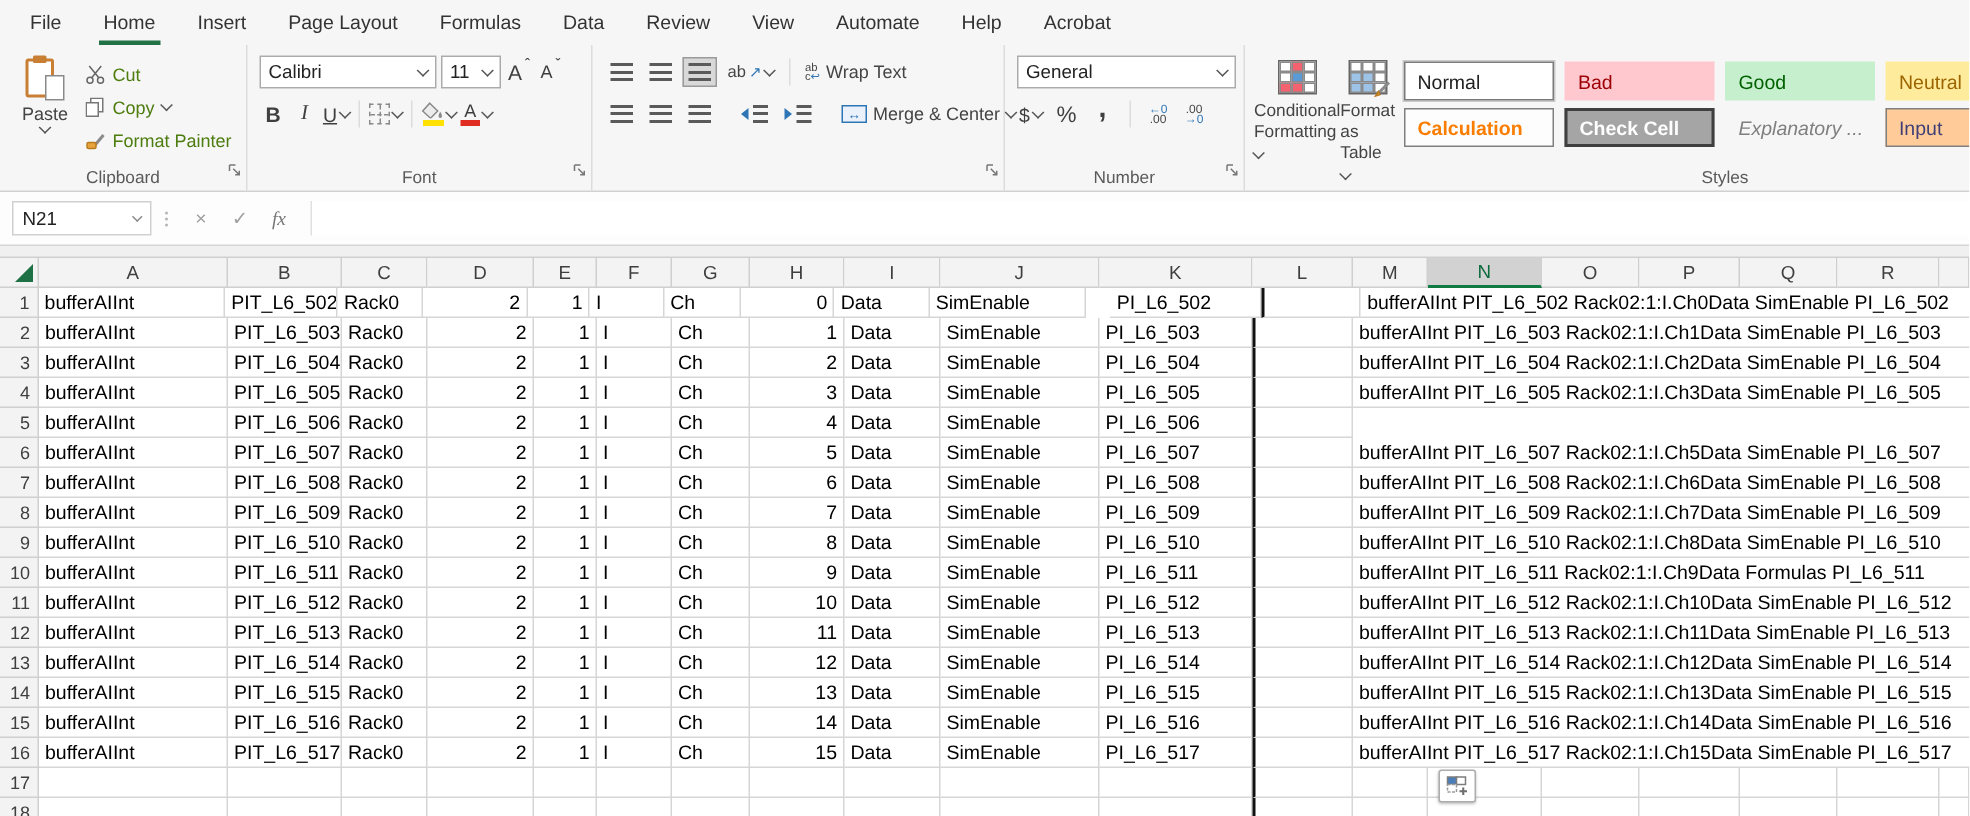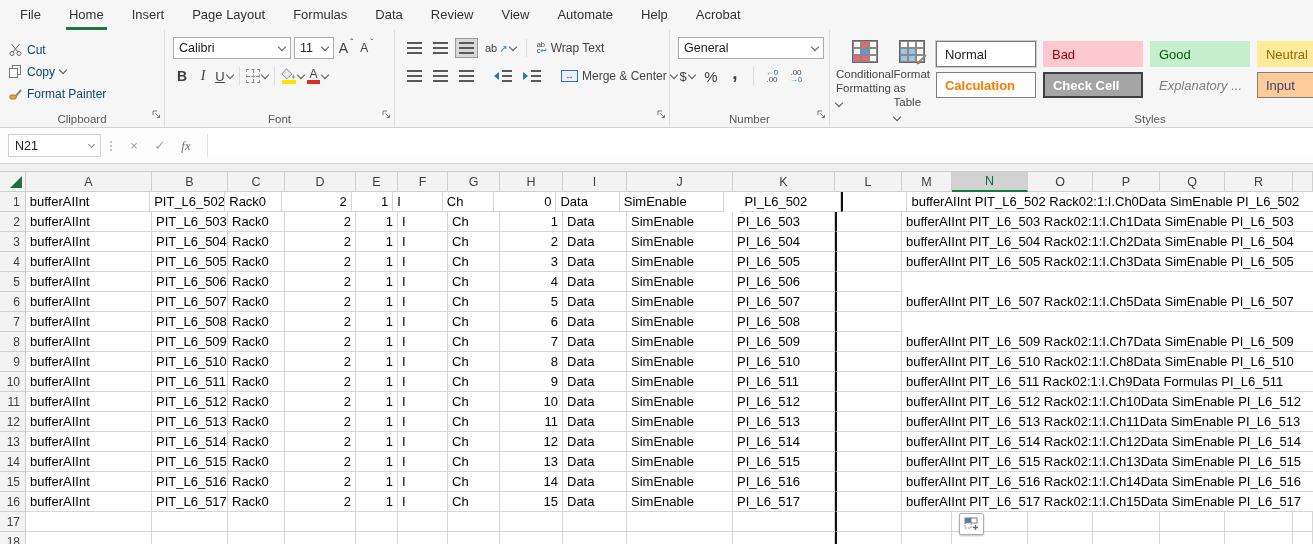--- a/index.html
+++ b/index.html
@@ -22,21 +22,21 @@
   .sep-v { width:1px; background:#dcdcdc; margin:2px 3px; align-self:stretch; }
 
   
   .grp.clipboard { width:165px; display:flex; }
   .btn-big { display:flex; flex-direction:column; align-items:center; width:48px; padding-top:3px; gap:2px; font-size:12px; color:#444; }
   .clip-wrap { position:relative; width:26px; height:30px; }
   .clip-board { position:absolute; left:0; top:2px; width:19px; height:26px; border:2px solid #c87f33; border-radius:2px; background:#fff; }
   .clip-clip { position:absolute; left:5px; top:0; width:9px; height:5px; background:#c87f33; border-radius:1px; }
   .clip-page { position:absolute; right:0; bottom:0; width:13px; height:17px; background:#fff; border:1.5px solid #8a8a8a; }
   .cb-col { display:flex; flex-direction:column; justify-content:flex-start; padding-top:6px; gap:3px; }
-  .small-btn { display:flex; align-items:center; gap:5px; height:19px; font-size:12px; color:#0c4a6e; padding:0 3px; white-space:nowrap; }
+  .small-btn { display:flex; align-items:center; gap:5px; height:19px; font-size:12px; color:#4d7c0f; padding:0 3px; white-space:nowrap; }
 
   
   .grp.font { width:230px; }
   .frow { display:flex; align-items:center; gap:3px; margin:3px 0 6px 2px; height:22px; }
   .combo { display:flex; align-items:center; justify-content:space-between; background:#fff; border:1px solid #ababab; height:22px; font-size:12.5px; color:#222; padding:0 5px; }
   .combo .chv { margin-left:4px; }
   .ibtn { display:flex; align-items:center; justify-content:center; min-width:18px; height:20px; color:#3f3f3f; gap:2px; }
   .bigA { font-size:14px; } .caret-up, .caret-dn { font-size:10px; transform:translateY(-5px); display:inline-block; }
   .b { font-weight:bold; font-size:14px; }
   .i { font-style:italic; font-family:"Liberation Serif", serif; font-size:14px; }
@@ -143,20 +143,29 @@
       <div class="tab">Review</div>
       <div class="tab">View</div>
       <div class="tab">Automate</div>
       <div class="tab">Help</div>
       <div class="tab">Acrobat</div>
     </div>
 
   <div class="ribbon">
 
     <div class="grp clipboard">
+      <div class="btn-big">
+        <span class="clip-wrap">
+          <span class="clip-board"></span>
+            <span class="clip-clip"></span>
+            <span class="clip-page"></span>
+        </span>
+        <span>Paste</span>
+        <span class="chv"></span>
+      </div>
       <div class="cb-col">
         <div class="small-btn">
           <svg width="13" height="13">
               <circle cx="3" cy="10.5" r="2" fill="none" stroke="#666"></circle>
               <circle cx="10" cy="10.5" r="2" fill="none" stroke="#666"></circle>
               <path d="M4 9 L10.5 1 M9 9 L2.5 1" stroke="#666" fill="none"></path>
             </svg>
           <span>Cut</span>
         </div>
         <div class="small-btn">
@@ -540,20 +549,21 @@
         <div class="cell" style="width: 57px;">Rack0</div>
         <div class="cell r" style="width: 71px;">2</div>
         <div class="cell r" style="width: 42px;">1</div>
         <div class="cell" style="width: 50px;">I</div>
         <div class="cell" style="width: 52px;">Ch</div>
         <div class="cell r" style="width: 63px;">6</div>
         <div class="cell" style="width: 64px;">Data</div>
         <div class="cell" style="width: 106px;">SimEnable</div>
         <div class="cell" style="width: 102px;">PI_L6_508</div>
         <div class="cell thickL" style="width: 67px;"></div>
+        <div class="cell merged" style="width: 411px;">bufferAIInt PIT_L6_508 Rack02:1:I.Ch6Data SimEnable PI_L6_508</div>
       </div>
       <div class="drow">
         <div class="rh" style="width: 26px;">8</div>
         <div class="cell" style="width: 126px;">bufferAIInt</div>
         <div class="cell" style="width: 76px;">PIT_L6_509</div>
         <div class="cell" style="width: 57px;">Rack0</div>
         <div class="cell r" style="width: 71px;">2</div>
         <div class="cell r" style="width: 42px;">1</div>
         <div class="cell" style="width: 50px;">I</div>
         <div class="cell" style="width: 52px;">Ch</div>

